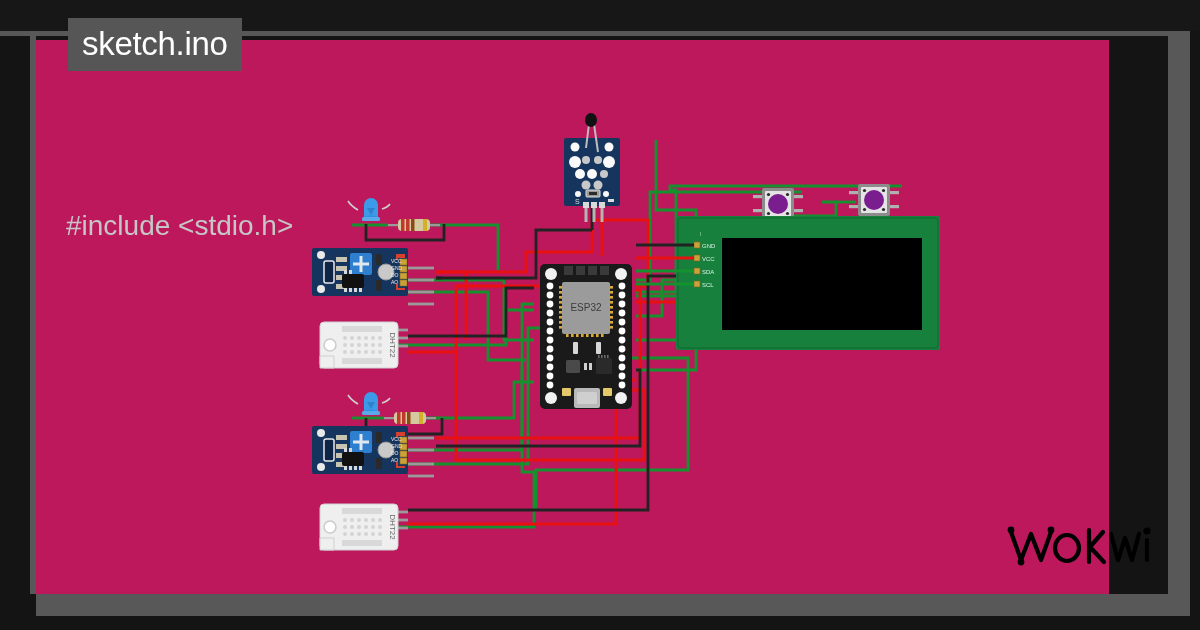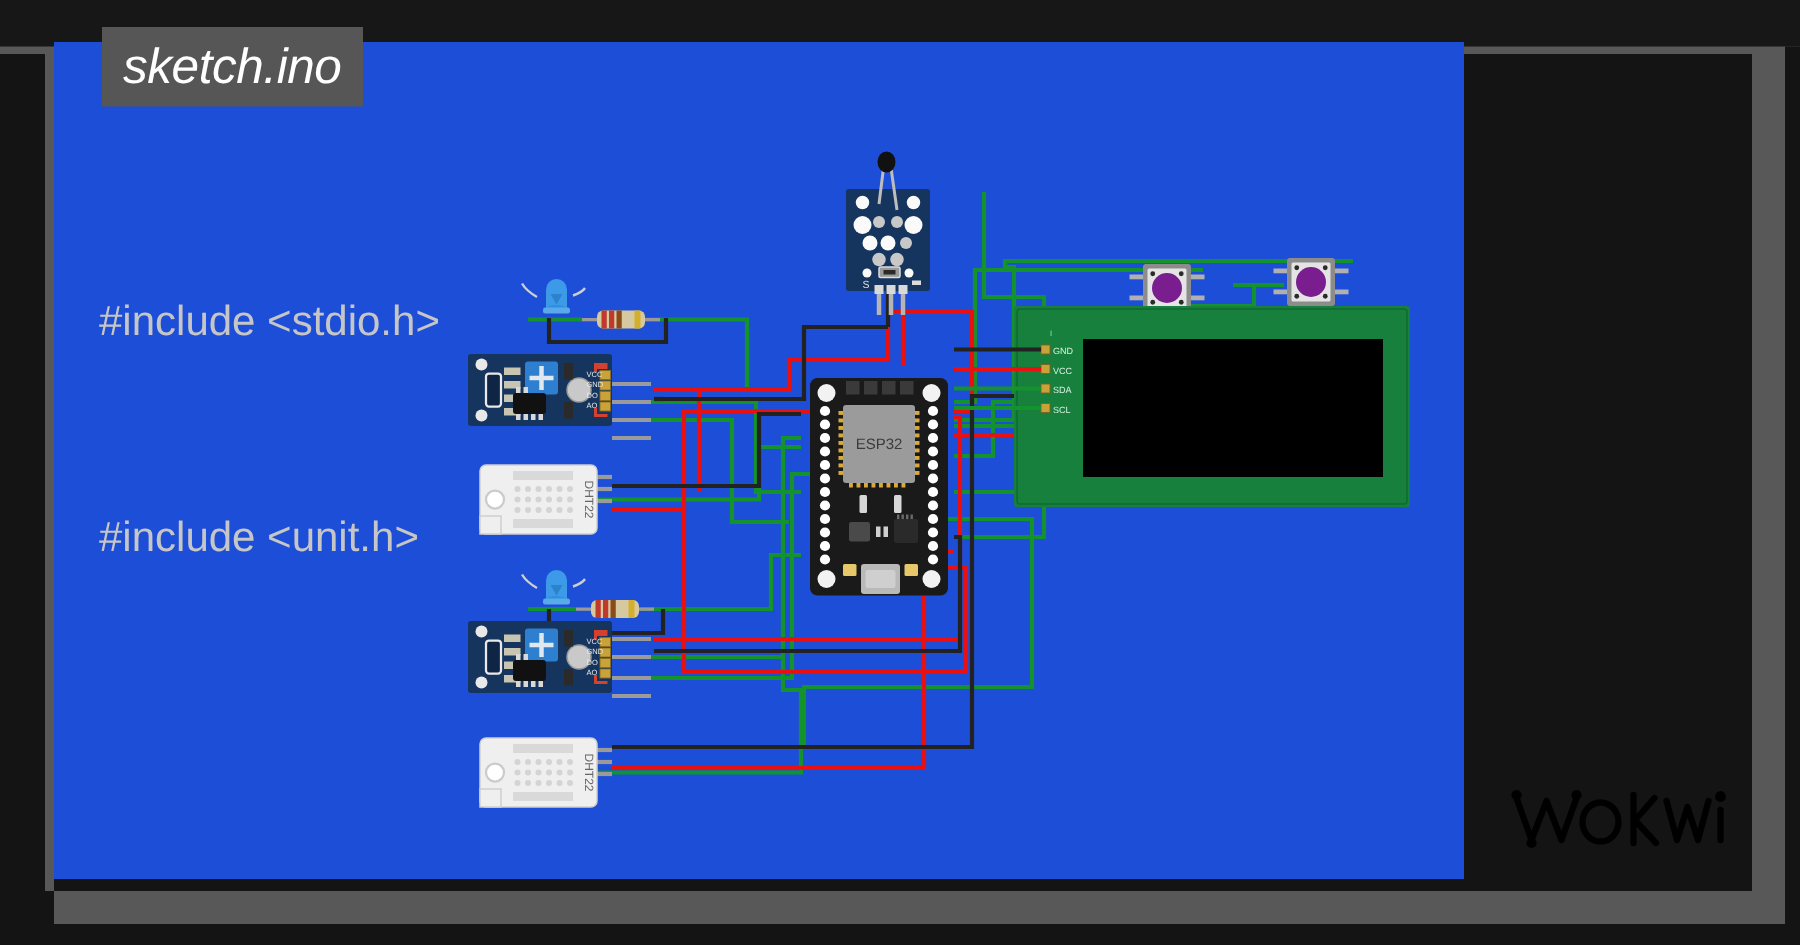--- a/index.html
+++ b/index.html
@@ -44,38 +44,37 @@
     position: absolute; left: 0px; top: 616px; width: 1200px; height: 14px;
     background: #141414;
   }
   .right-dark {
     position: absolute; left: 1190px; top: 31px; width: 10px; height: 599px;
     background: #141414;
   }
 
   
   .canvas {
-    position: absolute; left: 36px; top: 28px;
-    width: 940px; height: 558px;
-    background: #1d4ed8;
+    position: absolute; left: 36px; top: 40px;
+    width: 1073px; height: 558px;
+    background: #be185d;
     overflow: hidden;
   }
 
   
   .file-tab {
     position: absolute; left: 68px; top: 18px;
     background: #565656;
     color: #ffffff;
     font-size: 33px;
     line-height: 1;
     padding: 9px 14px 11px 14px;
     letter-spacing: -0.3px;
     z-index: 40;
     font-family: "Liberation Sans", sans-serif;
-    font-style: italic;
   }
 
   
   .code {
     position: absolute; left: 30px; top: 66px;
     width: 1090px;
     color: #c6c6c6;
     font-size: 28px;
     line-height: 48px;
     white-space: pre;
@@ -104,21 +103,20 @@
 
   <div class="topbar"></div>
   <div class="scroll-h"></div>
   <div class="corner-dark"></div>
   <div class="scroll-v-left"></div>
 
   <div class="canvas">
 
     <div class="code">
       <div>#include &lt;stdio.h&gt;</div>
-      <div>#include &lt;unit.h&gt;</div>
       
       
       
       
       
       
       
       
     </div>
 

